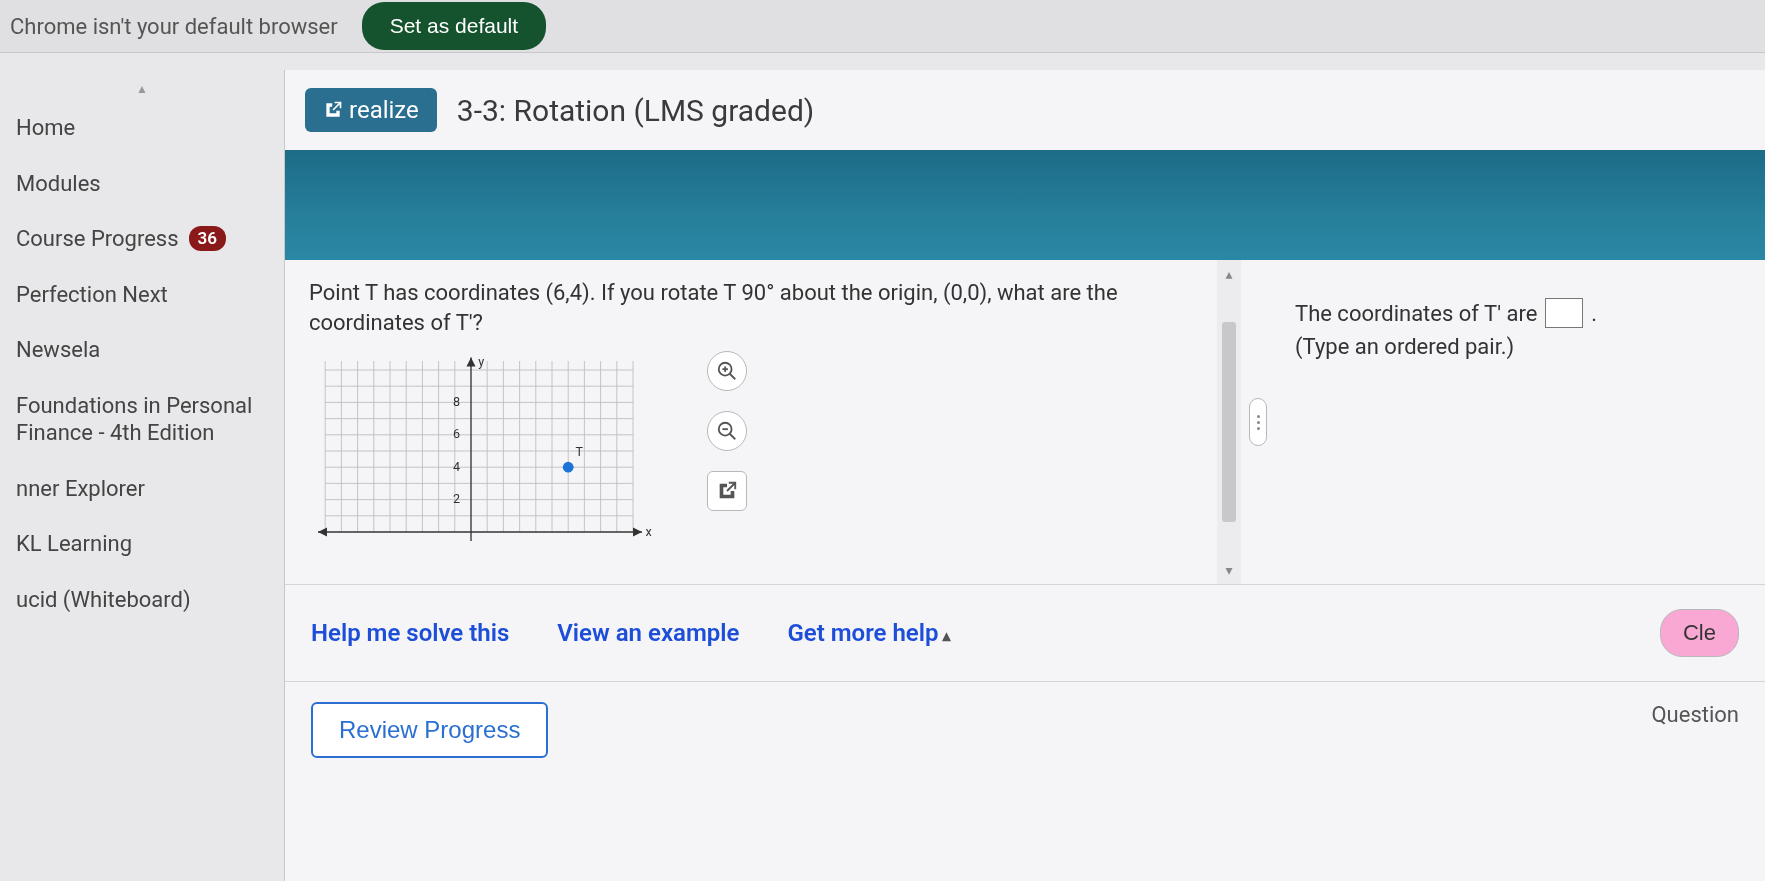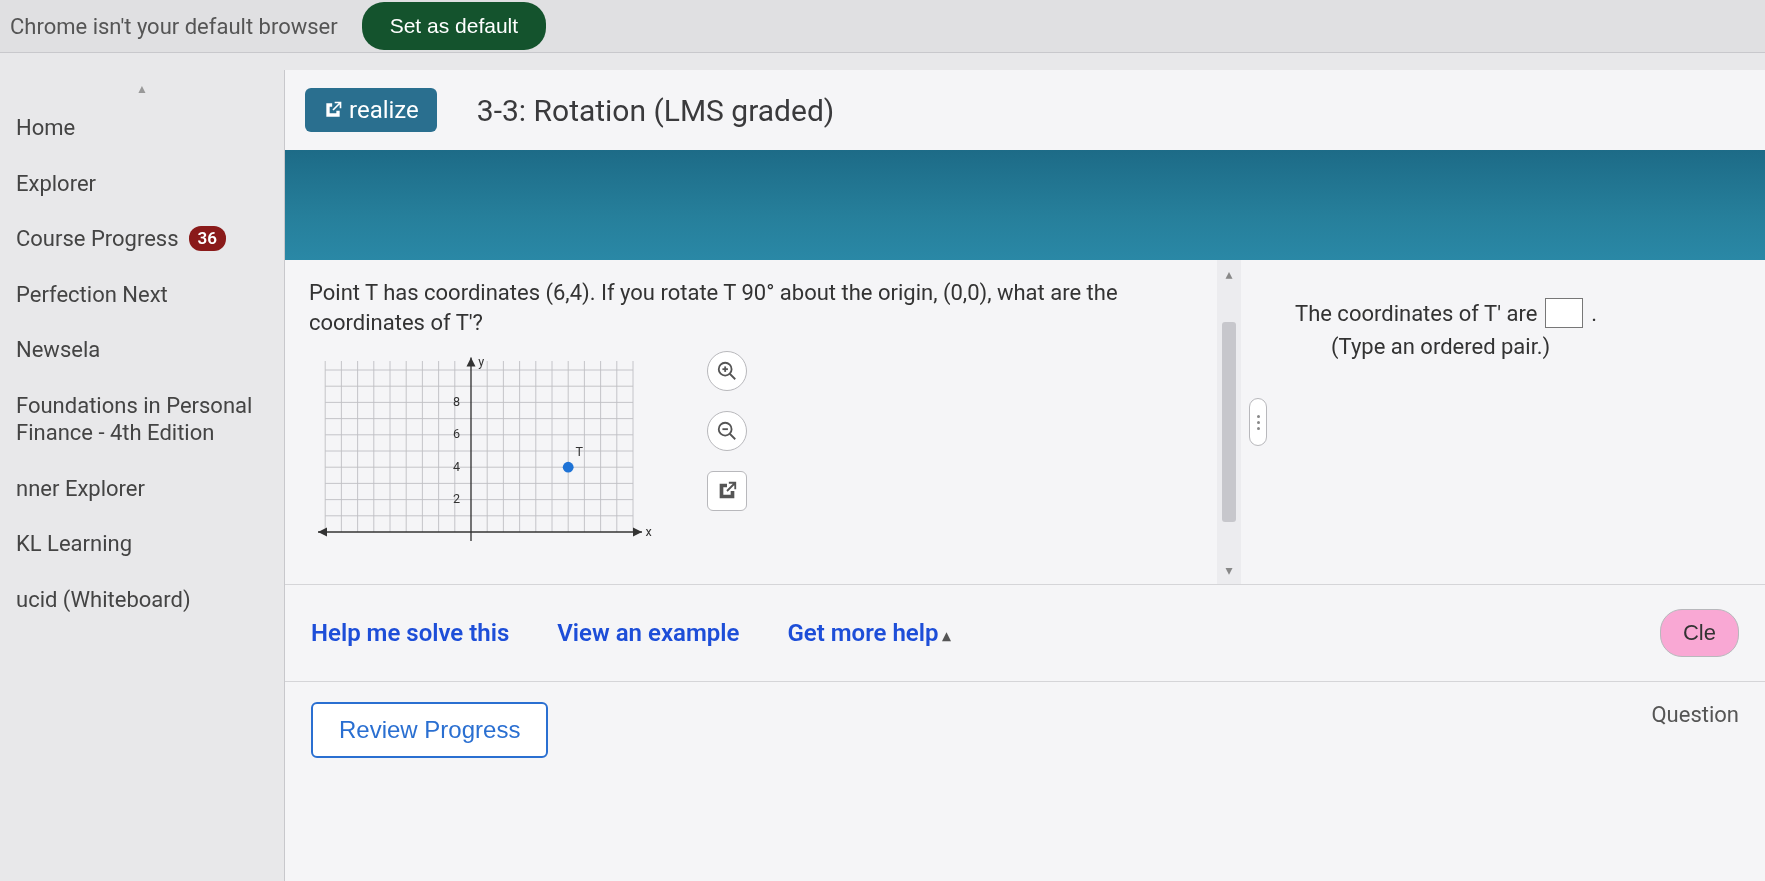--- a/index.html
+++ b/index.html
@@ -83,21 +83,21 @@
     top: 70px; left: 285px; right: 0; bottom: 0;
     background: #f5f5f7;
   }
 
   
   .header-row {
     height: 80px;
     display: flex;
     align-items: center;
     padding: 0 20px;
-    gap: 40px;
+    gap: 20px;
     background: #f5f5f7;
   }
   .realize-chip {
     background: #2a6f8f;
     color: #fff;
     border-radius: 6px;
     padding: 8px 18px;
     font-size: 24px;
     display: flex;
     align-items: center;
@@ -185,21 +185,21 @@
   .answer-col {
     width: 490px;
     padding: 38px 20px;
   }
   .answer-line { color:#333; font-size:22px; display:flex; align-items:center; gap:8px; flex-wrap:wrap;}
   .answer-input {
     width: 38px; height: 30px;
     border:1px solid #777;
     background:#fff;
   }
-  .hint-line { color:#333; font-size:22px; margin-top:6px;margin-left:36px; }
+  .hint-line { color:#333; font-size:22px; margin-top:6px; }
 
   
   .help-row {
     display:flex;
     align-items:center;
     gap: 48px;
     padding: 24px 26px;
     border-bottom: 1px solid #d5d5d8;
   }
   .help-link { color:#1d4ed8; font-size:24px; font-weight:600; cursor:pointer; }
@@ -247,21 +247,21 @@
   <button class="chrome-btn">Set as default</button>
 </div>
 
 <div class="sidebar">
   <div class="scroll-up">▲</div>
 
   <div class="nav-item">
     <span>Home</span>
   </div>
   <div class="nav-item">
-    <span>Explorer</span>
+    <span>Modules</span>
   </div>
   <div class="nav-item">
     <span>Course Progress</span>
     <span class="badge">36</span>
   </div>
   <div class="nav-item">
     <span>Perfection Next</span>
   </div>
   <div class="nav-item">
     <span>Newsela</span>

